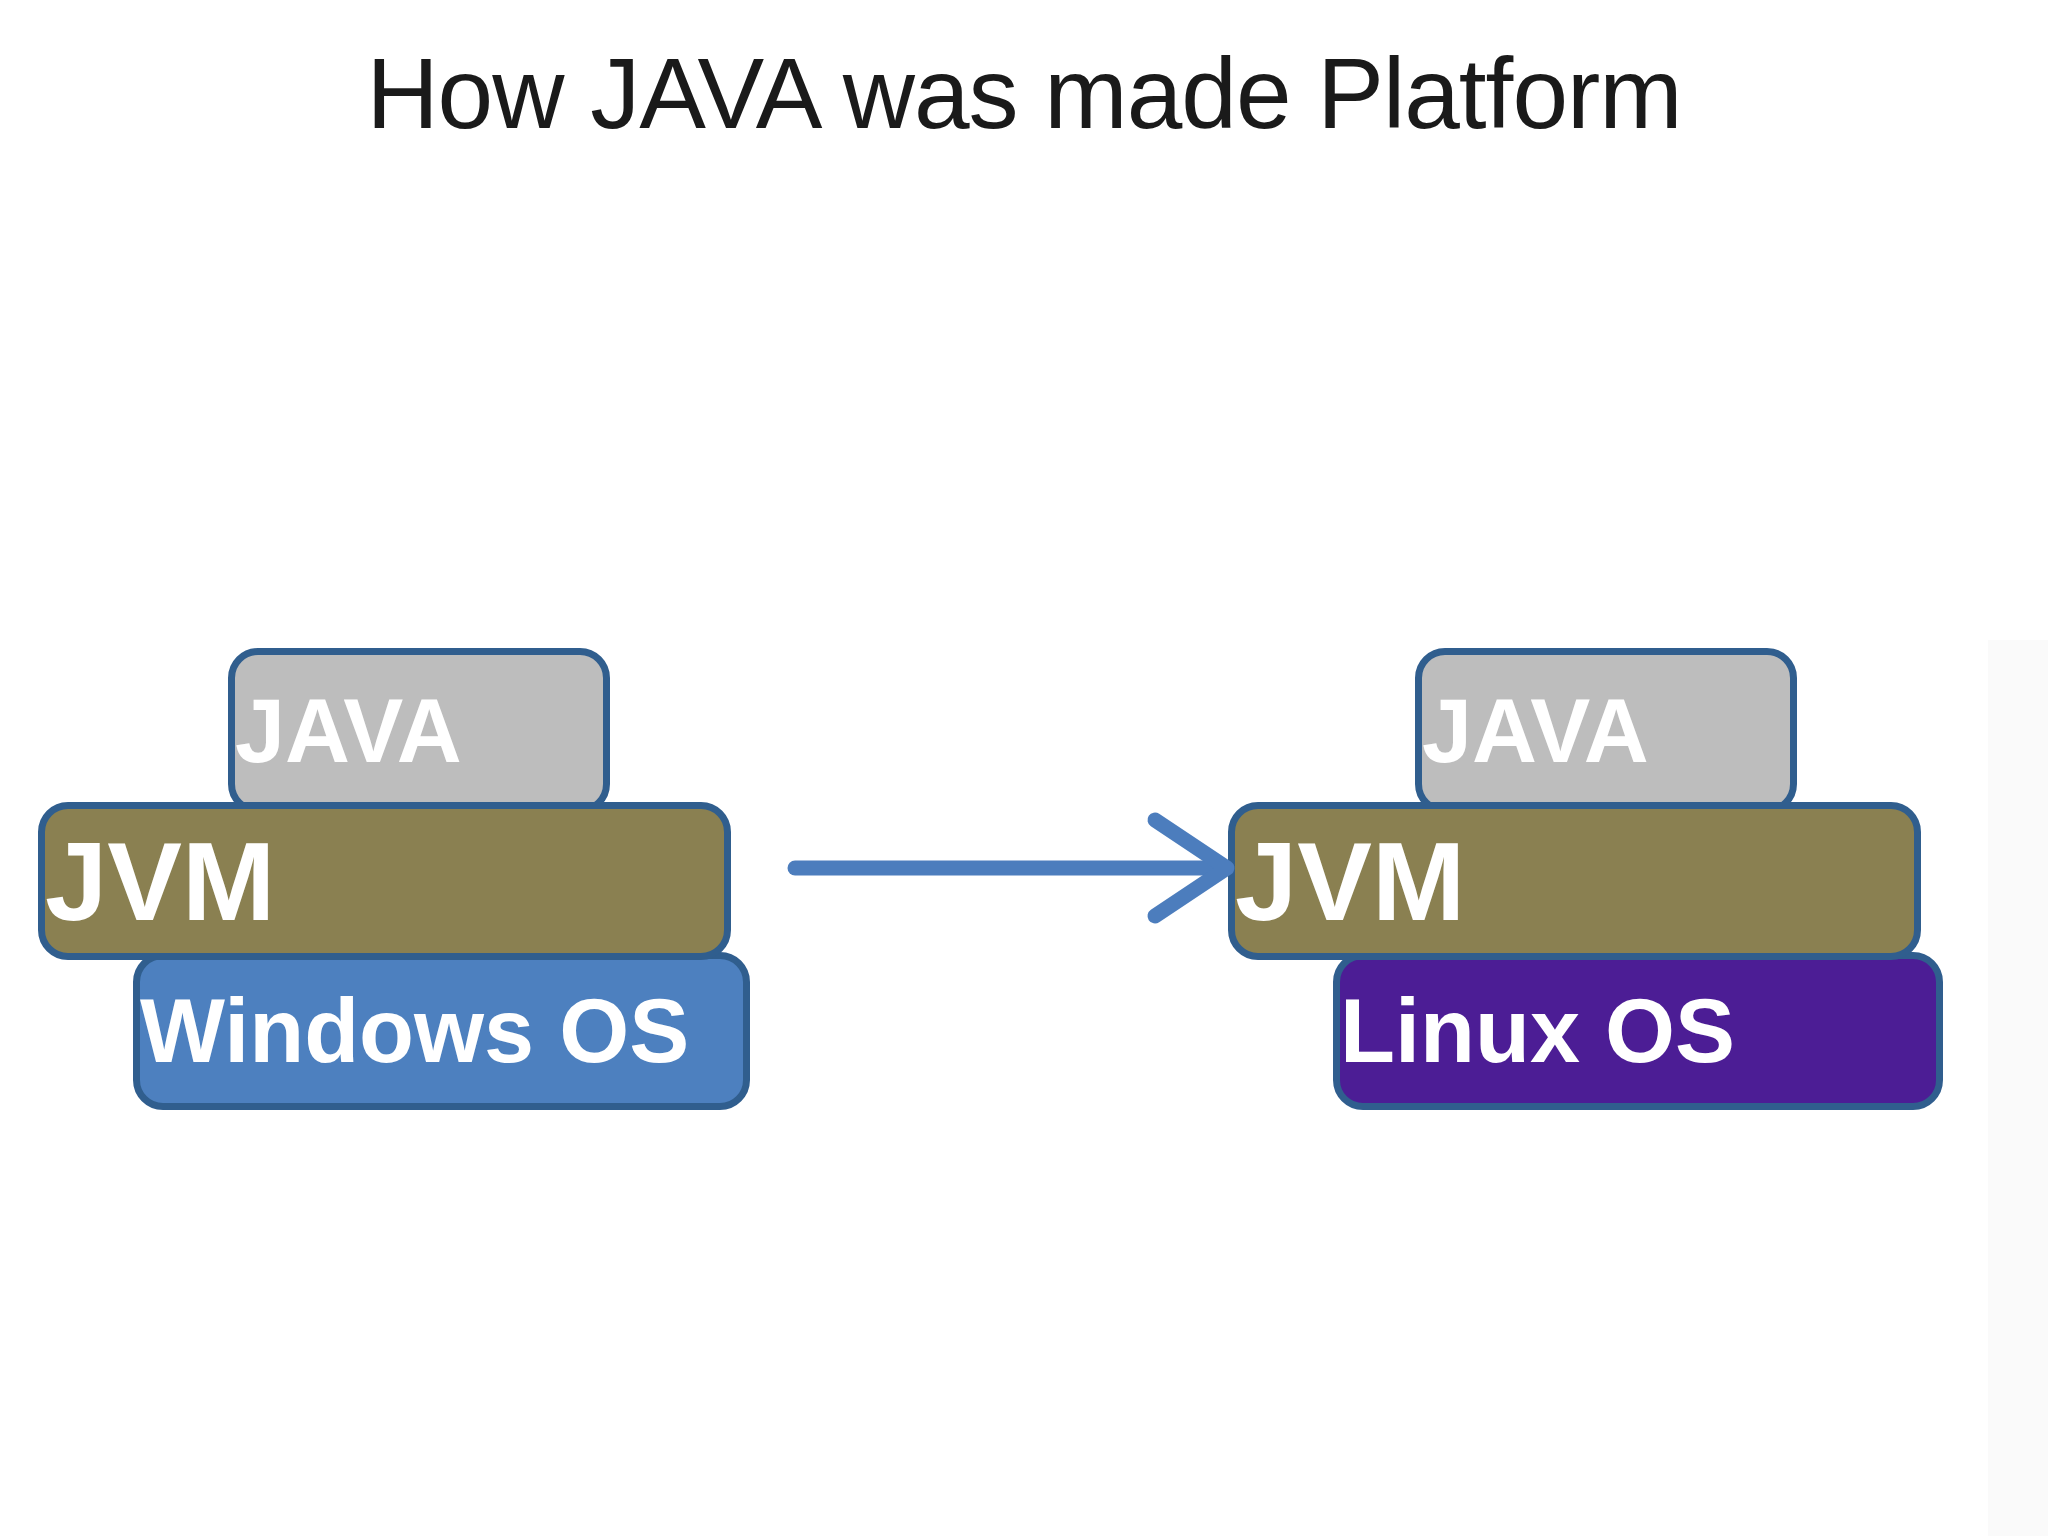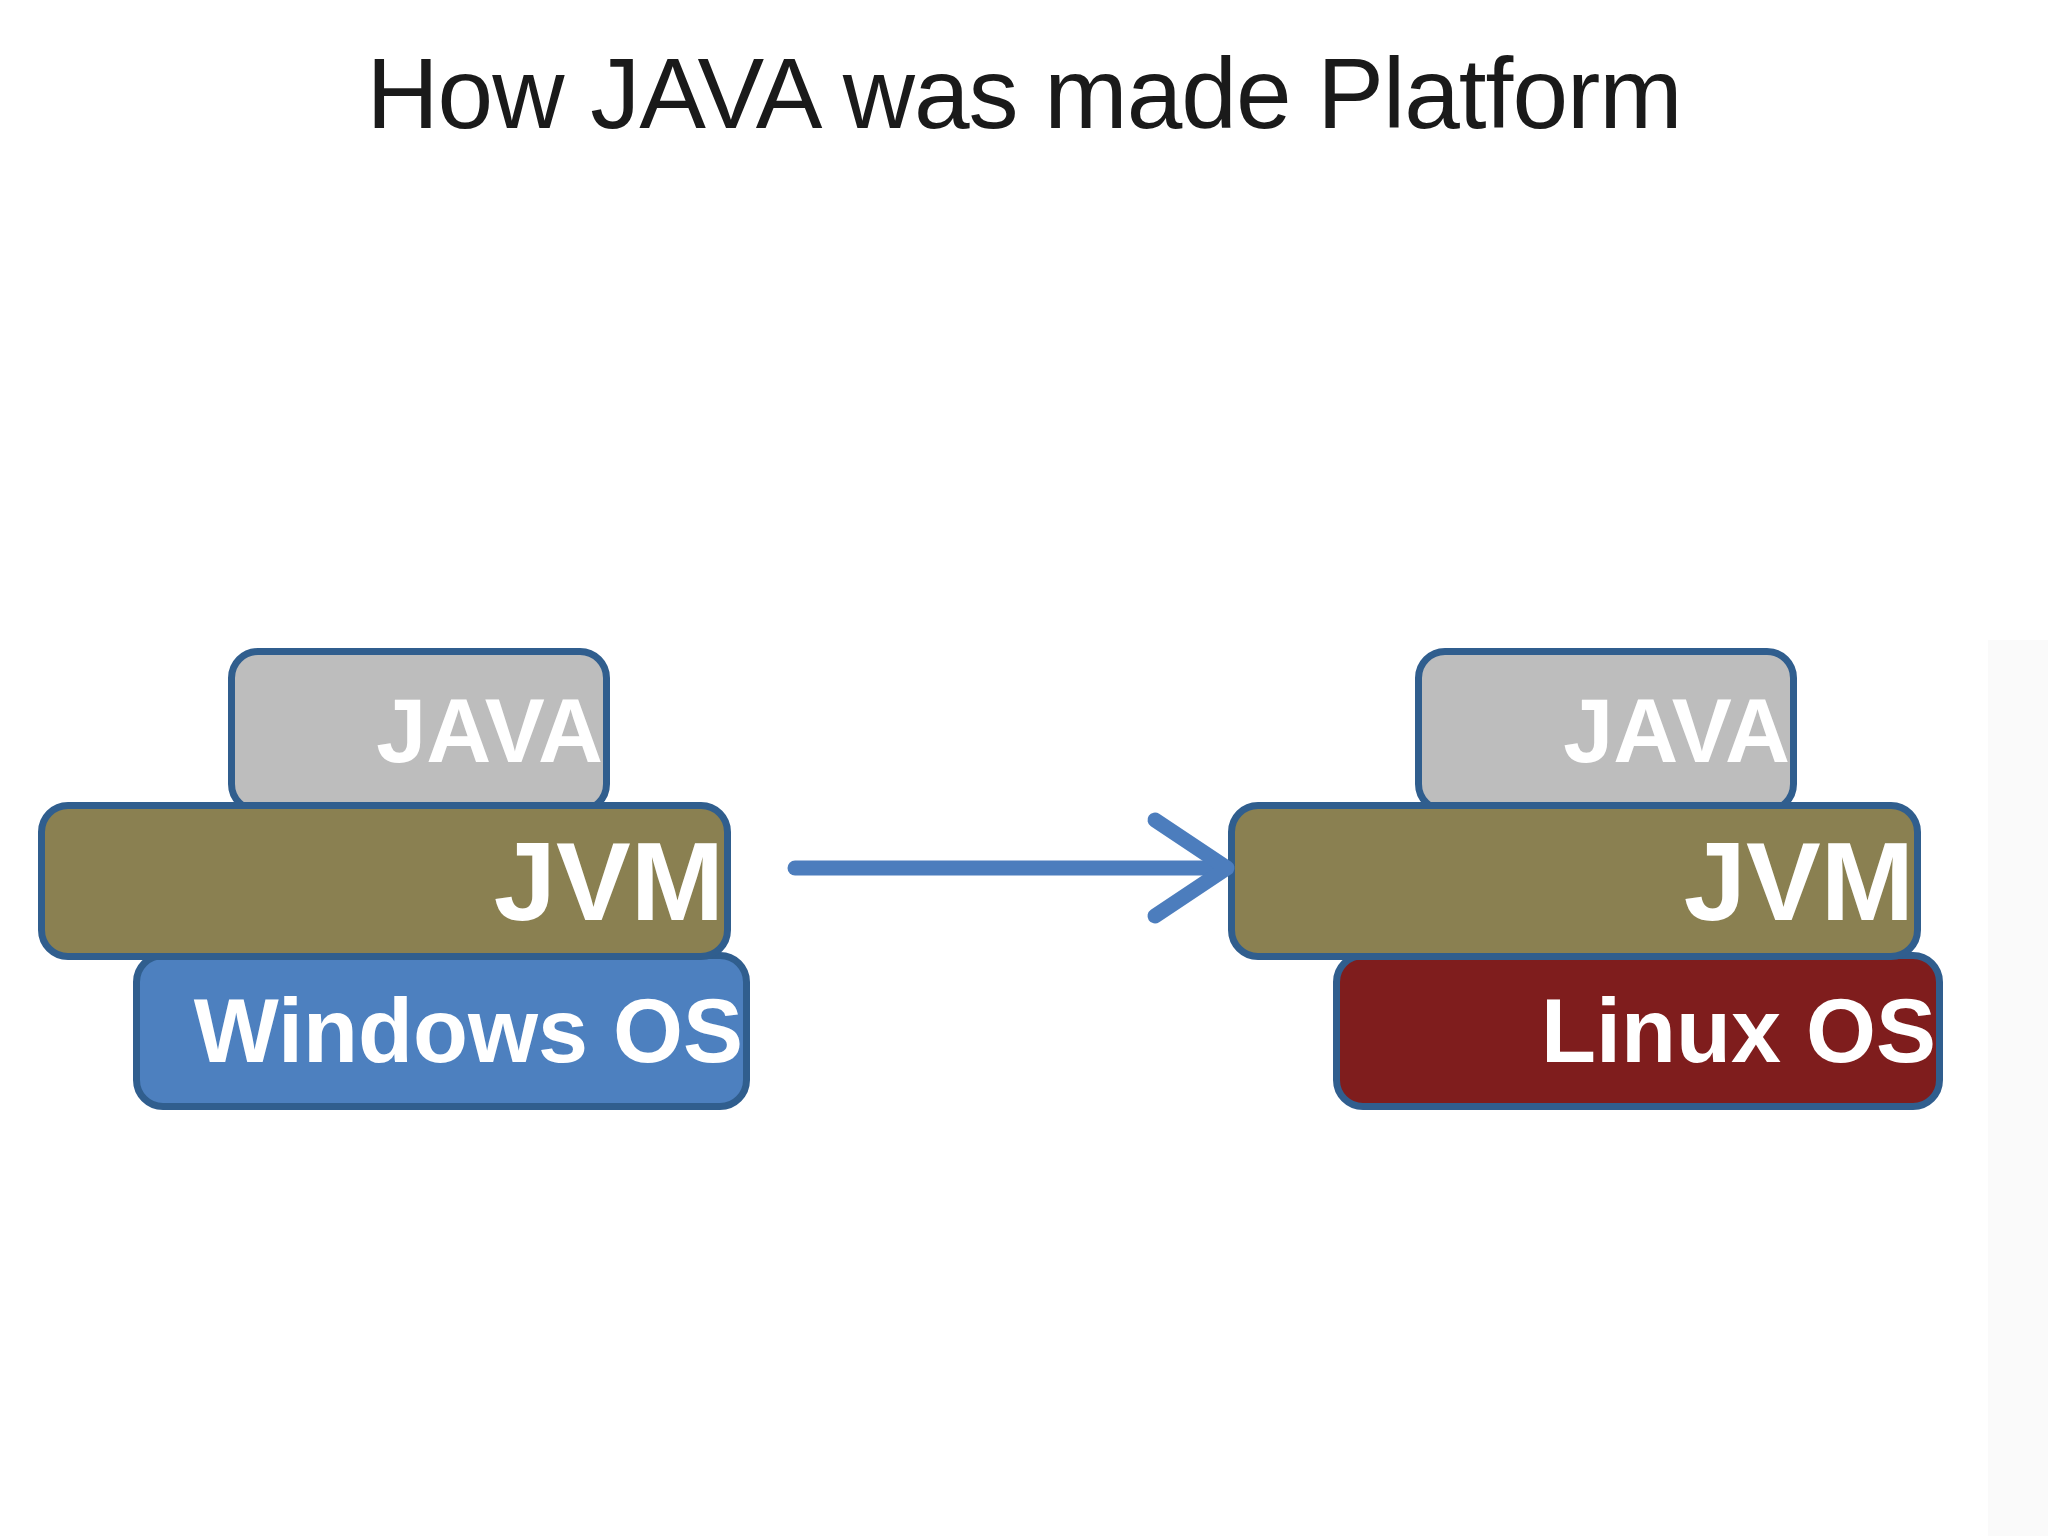--- a/index.html
+++ b/index.html
@@ -29,21 +29,21 @@
     letter-spacing: -1px;
   }
   .title span { display: block; text-align: center; }
   .layer-box {
     position: absolute;
     box-sizing: border-box;
     border: 7px solid #a21caf;
     border-radius: 30px;
     display: flex;
     align-items: center;
-    justify-content: flex-end;
+    justify-content: flex-start;
     color: #ffffff;
     font-weight: 700;
   }
   .app-box  { width: 382px; height: 166px; top: 648px; z-index: 1; font-size: 90px; }
   .vm-box   { width: 693px; height: 158px; top: 802px; z-index: 2; font-size: 112px; }
   .os-box   { height: 158px; top: 952px; z-index: 1; font-size: 90px; }
   .app-left { left: 228px; }
   .vm-left  { left: 38px; }
   .os-left  { left: 133px; width: 617px; }
   .app-right{ left: 1415px; }
@@ -85,17 +85,17 @@
   </svg>
 
   <div class="layer-box app-box app-right" style="background-color: rgb(189, 189, 189); border-color: rgb(48, 94, 142); color: rgb(255, 255, 255);">
     <span>JAVA</span>
   </div>
 
   <div class="layer-box vm-box vm-right" style="background-color: rgb(138, 128, 81); border-color: rgb(48, 94, 142); color: rgb(255, 255, 255);">
     <span>JVM</span>
   </div>
 
-  <div class="layer-box os-box os-right" style="background-color: #7f1d1d; border-color: rgb(48, 94, 142); color: rgb(255, 255, 255);">
+  <div class="layer-box os-box os-right" style="background-color: #4c1d95; border-color: rgb(48, 94, 142); color: rgb(255, 255, 255);">
     <span>Linux OS</span>
   </div>
 
 </div>
 
 </body></html>

